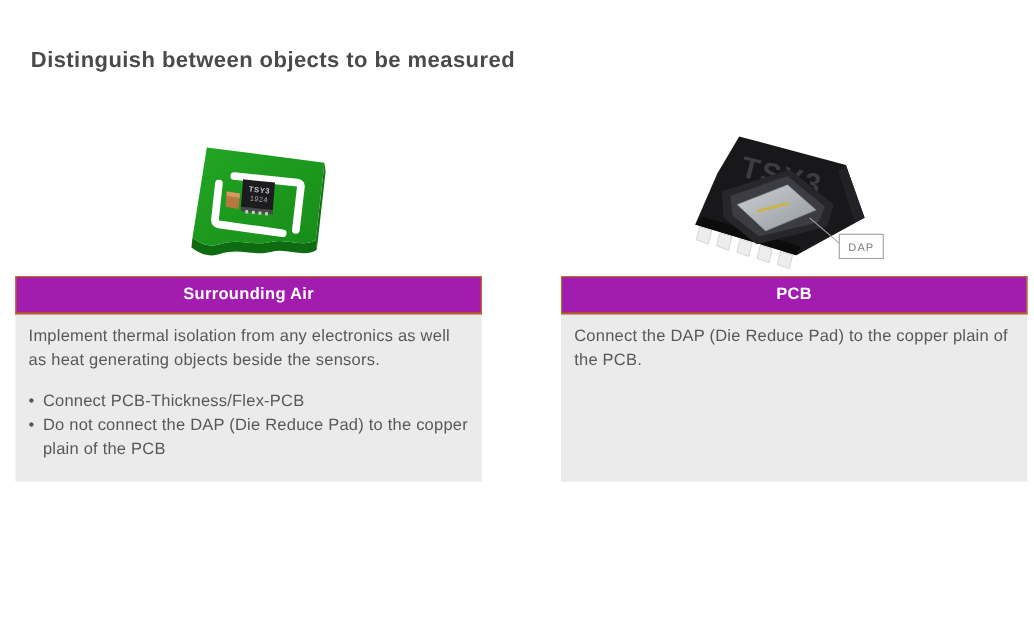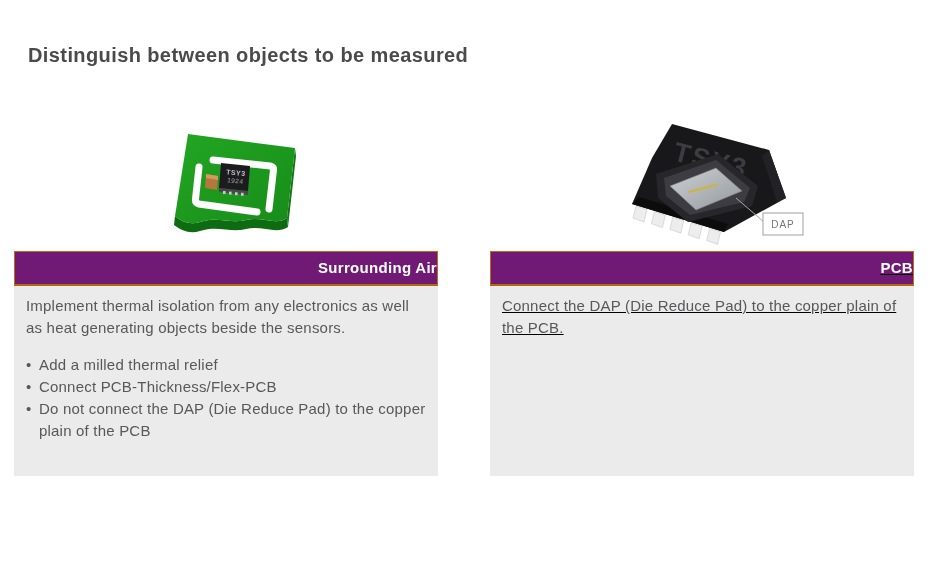--- a/index.html
+++ b/index.html
@@ -6,28 +6,28 @@
   body{
     width:940px;height:569px;background:#ffffff;position:relative;overflow:hidden;
     font-family:"Liberation Sans",sans-serif;
   }
   .page-title{
     position:absolute;left:28px;top:44px;
     font-size:20px;font-weight:700;color:#4a4a4c;letter-spacing:.4px;
   }
   .panel{position:absolute;top:251px;width:424px;}
   .panel-left{left:14px;}
-  .panel-right{left:490px;text-decoration:underline;}
+  .panel-right{left:510px;}
   .panel-header{
     box-sizing:border-box;height:35px;line-height:31px;
-    background:#701a75;border:1px solid #c06f10;border-bottom:2px solid #b2680e;
-    text-align:right;color:#ffffff;font-weight:700;font-size:15px;letter-spacing:.3px;
+    background:#a21caf;border:1px solid #c06f10;border-bottom:2px solid #b2680e;
+    text-align:center;color:#ffffff;font-weight:700;font-size:15px;letter-spacing:.3px;
   }
   .panel-body{
-    box-sizing:border-box;height:190px;background:#EBEBEB;
+    box-sizing:border-box;height:152px;background:#EBEBEB;
     padding:9px 12px;font-size:15px;line-height:22px;color:#58585a;letter-spacing:.2px;
   }
   .panel-body p{margin:0 0 15px 0;}
   ul.bullets{list-style:none;margin:0;padding:0;}
   ul.bullets li{position:relative;padding-left:13px;}
   ul.bullets li::before{content:"\2022";position:absolute;left:0;}
   .illustration{position:absolute;}
   #illus-left{left:138px;top:104px;}
   #illus-right{left:606px;top:112px;}
 </style>
@@ -98,21 +98,20 @@
   <line x1="130" y1="86" x2="158" y2="110" stroke="#a8a8a8" stroke-width="1"></line>
   <rect x="157" y="101" width="40" height="22" fill="#ffffff" stroke="#a0a0a0" stroke-width="1"></rect>
   <text x="177" y="116" text-anchor="middle" font-size="10" fill="#77777a" letter-spacing="1">DAP</text>
 </svg>
 
 <div class="panel panel-left">
   <div class="panel-header">Surrounding Air</div>
   <div class="panel-body">
     <p>Implement thermal isolation from any electronics as well as heat generating objects beside the sensors.</p>
     <ul class="bullets">
-      <li>Add a milled thermal relief</li>
       <li>Connect PCB-Thickness/Flex-PCB</li>
       <li>Do not connect the DAP (Die Reduce Pad) to the copper plain of the PCB</li>
     </ul>
   </div>
 </div>
 
 <div class="panel panel-right">
   <div class="panel-header">PCB</div>
   <div class="panel-body">
     <p>Connect the DAP (Die Reduce Pad) to the copper plain of the PCB.</p>

